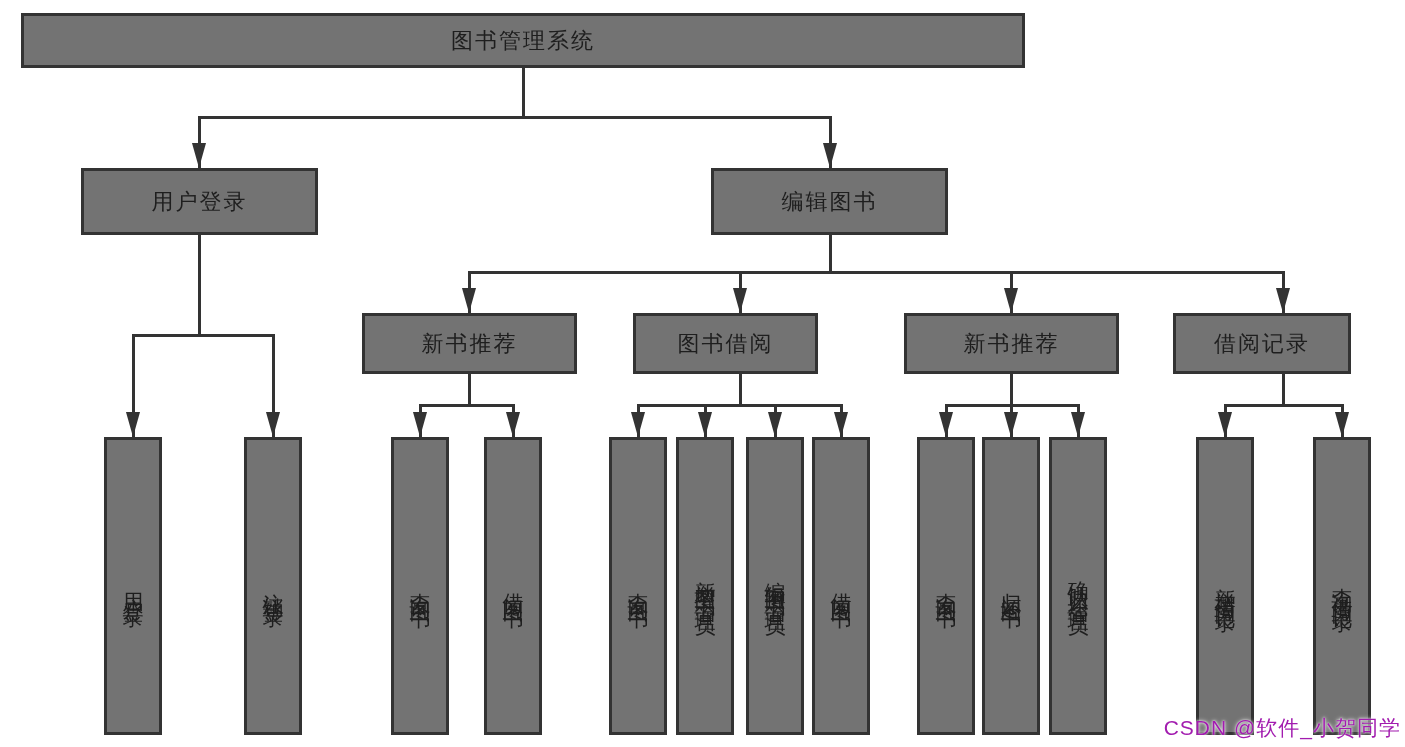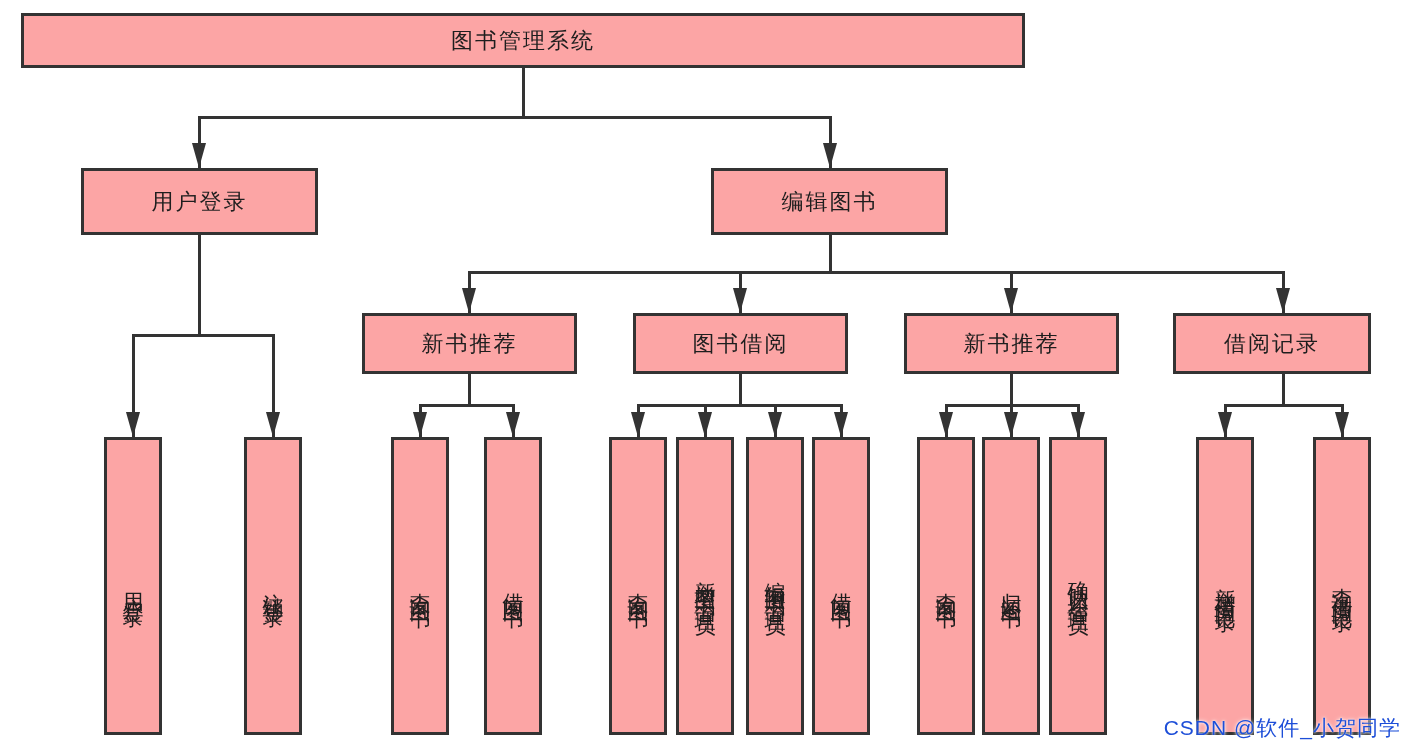--- a/index.html
+++ b/index.html
@@ -1,56 +1,56 @@
 <!DOCTYPE html>
 <html><head>
 <meta charset="utf-8">
 <style>
   html,body{margin:0;padding:0;background:#fff;}
   .canvas{
     position:relative;width:1405px;height:747px;background:#fff;overflow:hidden;
     font-family:"Liberation Sans","DejaVu Sans",sans-serif;color:#1e1e1e;
   }
   .node{
-    position:absolute;box-sizing:border-box;background:#fca5a5;
+    position:absolute;box-sizing:border-box;background:#737373;
     border:3px solid #333;display:flex;align-items:center;justify-content:center;
     z-index:2;
   }
   .hnode{font-size:22px;letter-spacing:2px;}
   .vnode{font-size:21px;}
   .vnode span{
     writing-mode:vertical-rl;text-orientation:mixed;letter-spacing:5px;
     white-space:nowrap;
   }
   .vline,.hline{position:absolute;background:#333;z-index:1;}
   .arrowhead{
     position:absolute;width:0;height:0;z-index:1;
     border-left:7px solid transparent;border-right:7px solid transparent;
     border-top:25px solid #333;
   }
   .watermark{
     position:absolute;right:4px;top:714px;z-index:5;
-    font-size:21px;letter-spacing:1px;color:#1d4ed8;
+    font-size:21px;letter-spacing:1px;color:#a21caf;
     text-shadow:0 0 2px #fff,0 0 4px #fff;
   }
 </style>
 </head>
 <body>
 
 <div class="canvas">
 
   <div class="node hnode" style="left:21px;top:13px;width:1004px;height:55px">图书管理系统</div>
 
   <div class="node hnode" style="left:81px;top:168px;width:237px;height:67px">用户登录</div>
   <div class="node hnode" style="left:711px;top:168px;width:237px;height:67px">编辑图书</div>
 
   <div class="node hnode" style="left:362px;top:313px;width:215px;height:61px">新书推荐</div>
-  <div class="node hnode" style="left:633px;top:313px;width:215px;height:61px">图书借阅</div>
+  <div class="node hnode" style="left:633px;top:313px;width:185px;height:61px">图书借阅</div>
   <div class="node hnode" style="left:904px;top:313px;width:215px;height:61px">新书推荐</div>
-  <div class="node hnode" style="left:1173px;top:313px;width:198px;height:61px">借阅记录</div>
+  <div class="node hnode" style="left:1173px;top:313px;width:178px;height:61px">借阅记录</div>
 
   <div class="node vnode" style="left:104px;top:437px;width:58px;height:298px">
     <span>用户登录</span>
     </div>
   <div class="node vnode" style="left:244px;top:437px;width:58px;height:298px">
     <span>注销登录</span>
     </div>
 
   <div class="node vnode" style="left:391px;top:437px;width:58px;height:298px">
     <span>查询图书</span>

